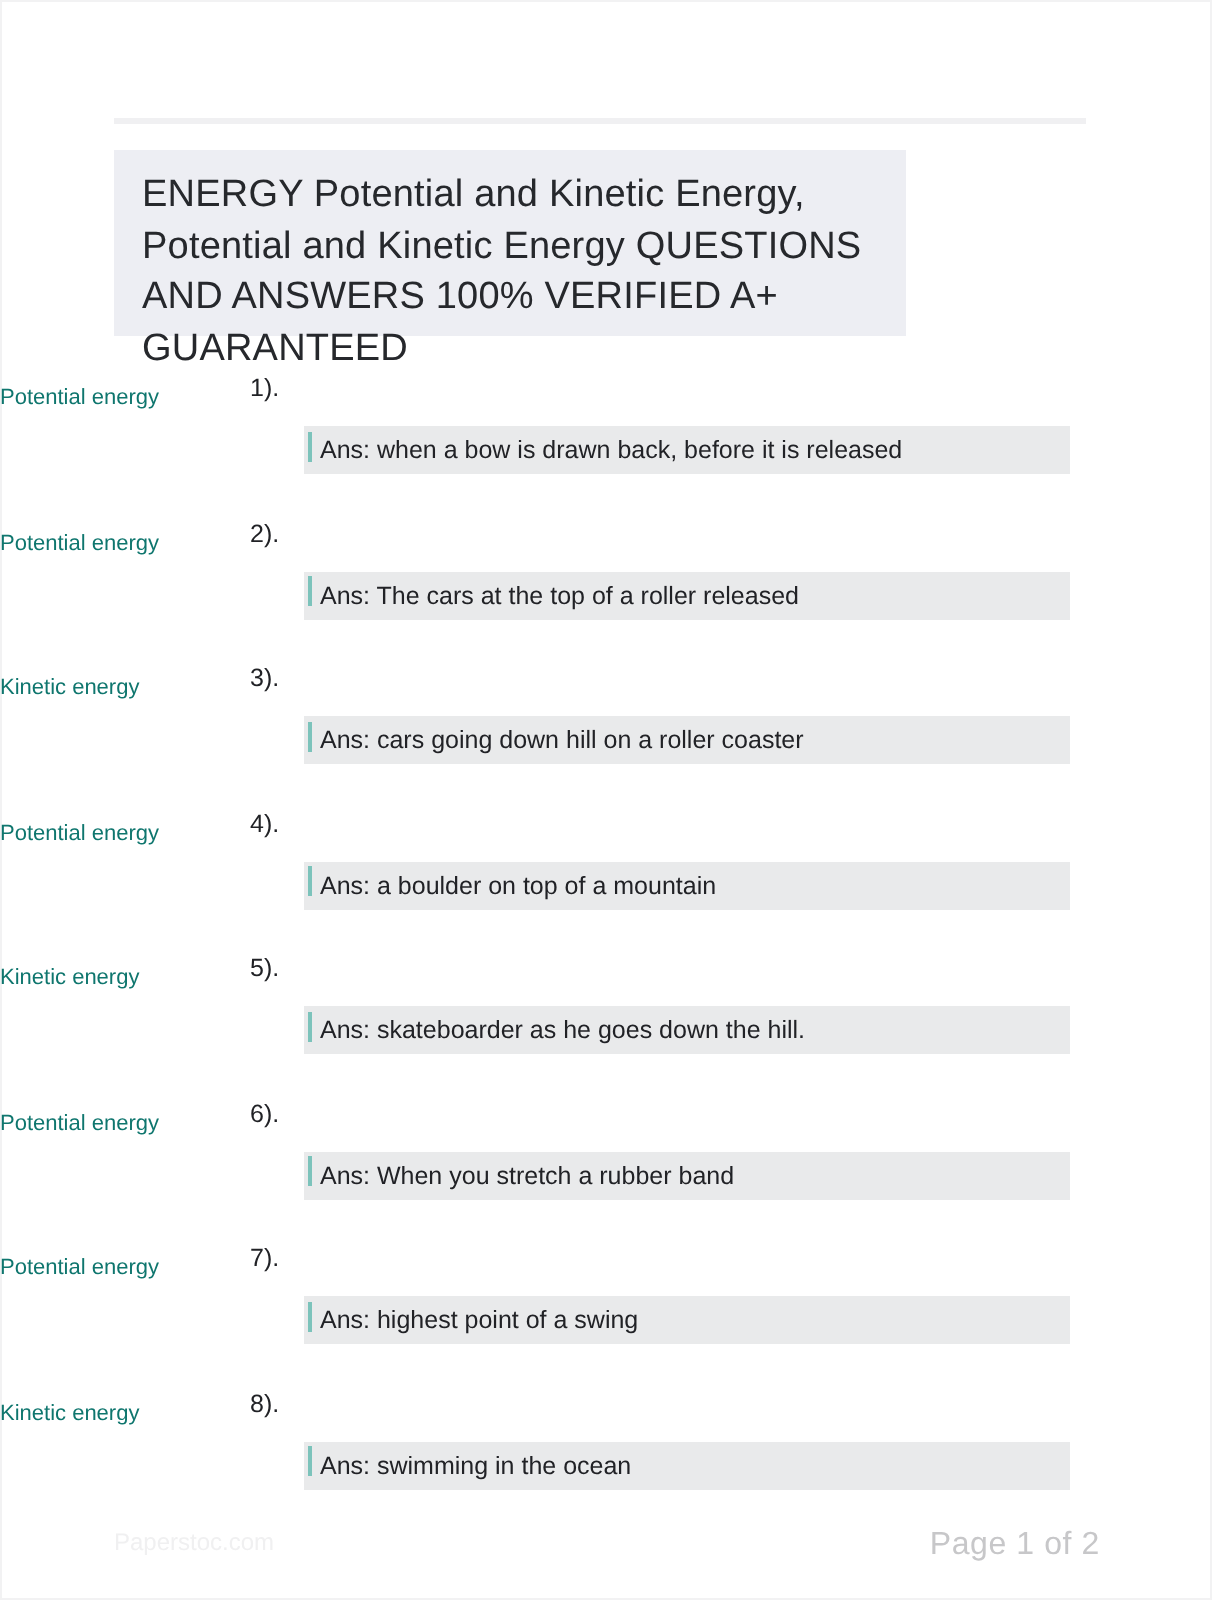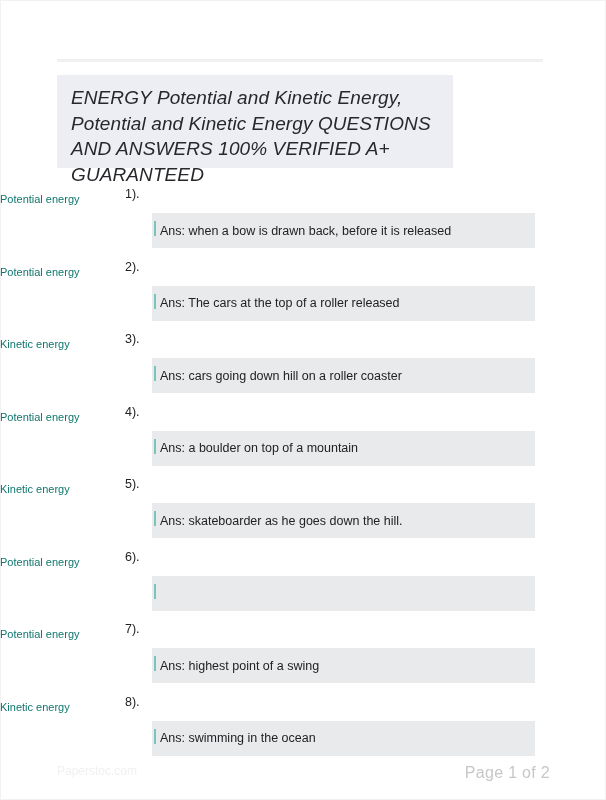--- a/index.html
+++ b/index.html
@@ -27,21 +27,20 @@
   }
   .title-block {
     position: absolute;
     left: 57px;
     top: 75px;
     width: 396px;
     height: 93px;
     box-sizing: border-box;
     background: #edeef3;
     padding: 10px 14px;
-    font-style: italic;
   }
   .title-block h1 {
     margin: 0;
     font-size: 19px;
     line-height: 25.5px;
     font-weight: 400;
     color: #26282c;
     letter-spacing: 0.1px;
   }
   .qa-list {
@@ -65,21 +64,21 @@
   }
   .qa-question {
     font-size: 11px;
     line-height: 18px;
     color: #0f766e;
   }
   .qa-answer {
     margin-left: 152px;
     margin-top: 5px;
     width: 383px;
-    height: 35px;
+    height: 24px;
     background: #e9eaeb;
     display: flex;
     align-items: center;
   }
   .text-cursor {
     width: 2px;
     height: 15px;
     background: #7cc3bb;
     margin: -4px 4px 0 2px;
     flex: 0 0 auto;
@@ -161,20 +160,21 @@
         <span class="text-cursor"></span>
         <span class="qa-answer-text">Ans: skateboarder as he goes down the hill.</span>
       </div>
     </div>
 
     <div class="qa-item">
       <span class="qa-number">6).</span>
       <div class="qa-question">Potential energy</div>
       <div class="qa-answer">
         <span class="text-cursor"></span>
+        <span class="qa-answer-text">Ans: When you stretch a rubber band</span>
       </div>
     </div>
 
     <div class="qa-item">
       <span class="qa-number">7).</span>
       <div class="qa-question">Potential energy</div>
       <div class="qa-answer">
         <span class="text-cursor"></span>
         <span class="qa-answer-text">Ans: highest point of a swing</span>
       </div>

